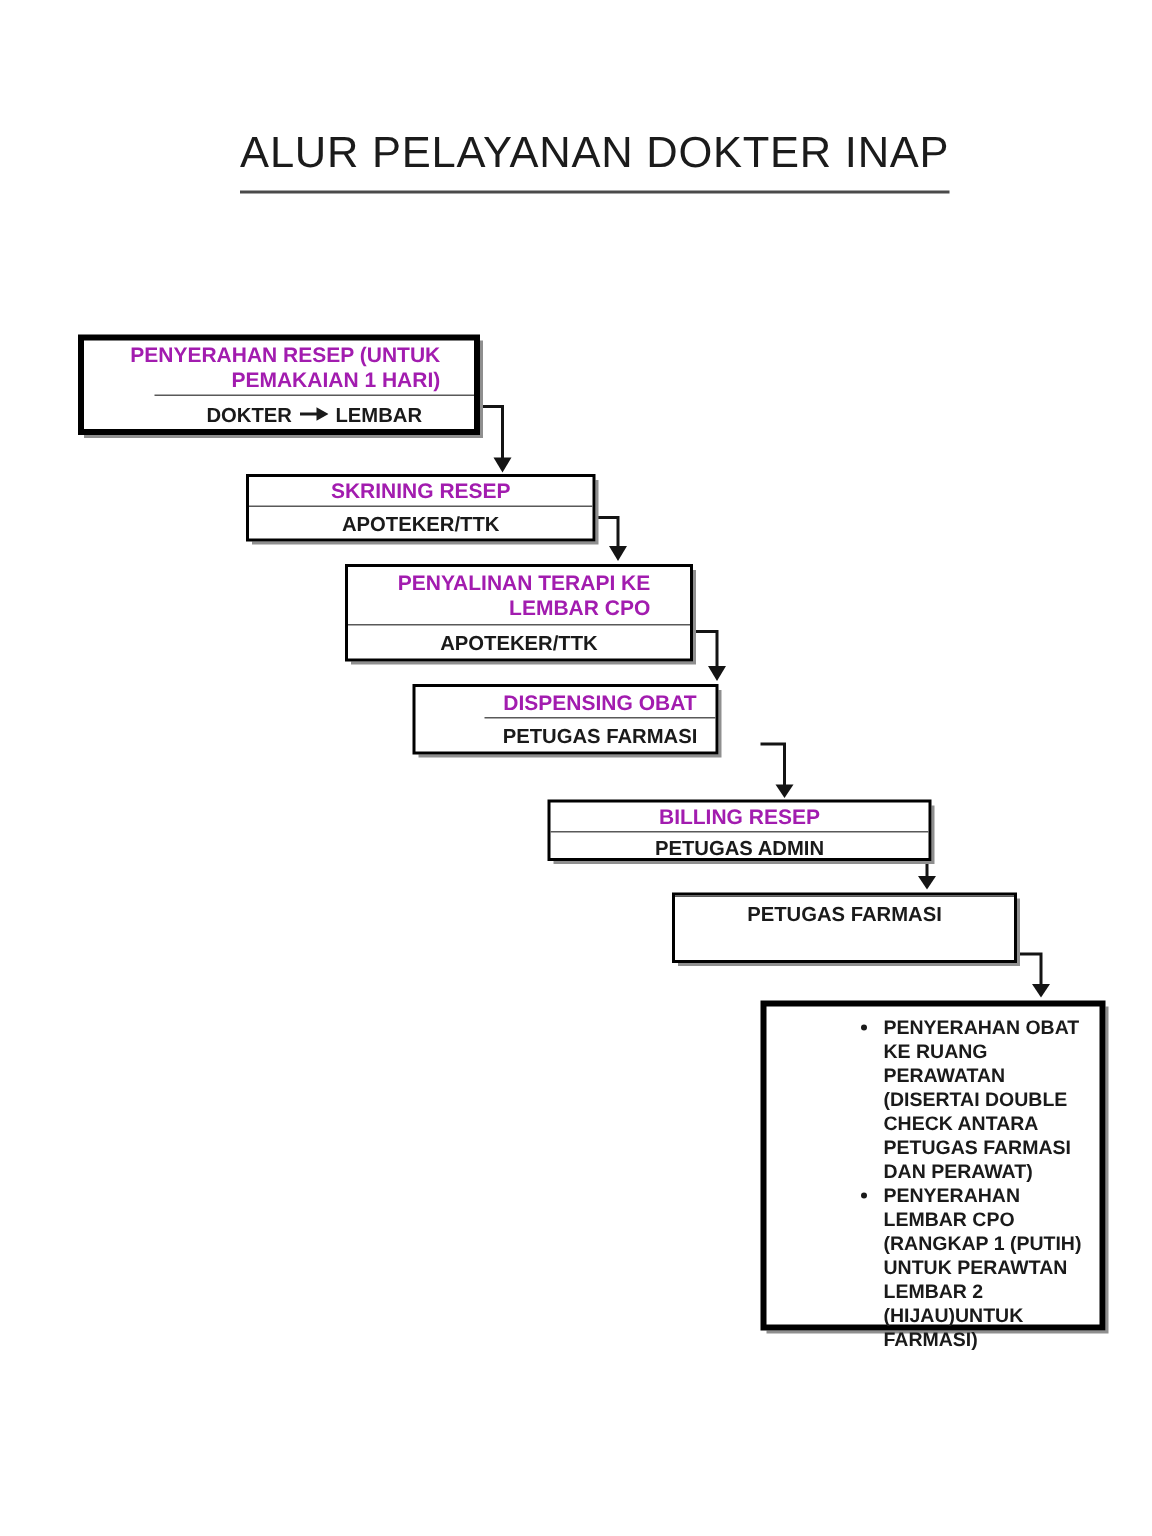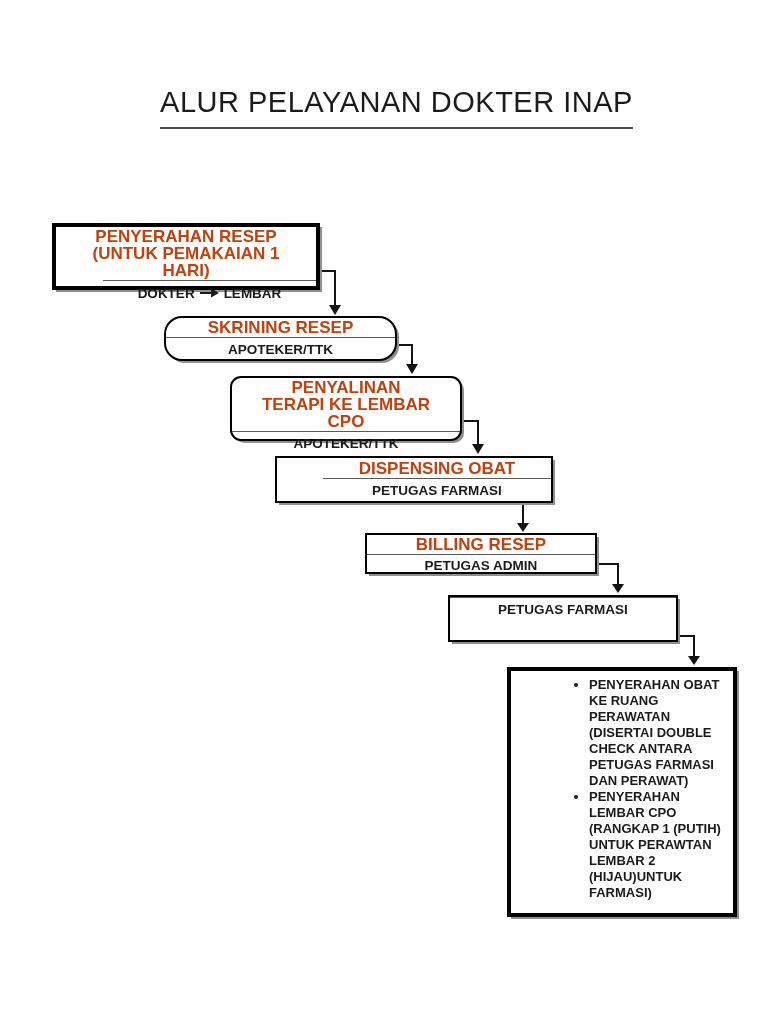--- a/index.html
+++ b/index.html
@@ -33,44 +33,44 @@
     background:#ffffff;
     border:2px solid #000000;
     box-shadow:3px 3px 0 -1px #8f8f8f;
     display:flex; flex-direction:column;
     z-index:2;
   }
   .box.thick { border-width:4px; }
 
   .box .title {
     flex:1; display:flex; align-items:center; justify-content:center;
-    text-align:center; font-weight:bold; font-size:17px; line-height:17px;
-    color:#c2410c; padding:1px 4px;
+    text-align:right; font-weight:bold; font-size:14px; line-height:17px;
+    color:#a21caf; padding:1px 4px;
   }
   .box .role {
     border-top:1.5px solid #595959;
     height:22px; flex:none;
     display:flex; align-items:center; justify-content:center;
     font-weight:bold; font-size:13.5px; color:#1a1a1a;
     gap:5px;
   }
   .mini-arrow { display:inline-block; }
 
   
   .b1 { left:52px;  top:223px; width:268px; height:67px; }
   .b1 .title span { max-width:215px; }
   .b1 .role { height:24px;margin-left:47px; }
-  .b2 { left:164px; top:316px; width:233px; height:45px;border-radius:18px; }
-  .b3 { left:230px; top:376px; width:232px; height:65px;border-radius:11px; }
+  .b2 { left:164px; top:316px; width:233px; height:45px; }
+  .b3 { left:230px; top:376px; width:232px; height:65px; }
   .b3 .title span { max-width:175px; }
-  .b4 { left:275px; top:456px; width:278px; height:47px;padding-left:46px; }
-  .b5 { left:365px; top:533px; width:232px; height:41px; }
+  .b4 { left:275px; top:456px; width:204px; height:47px;padding-left:46px; }
+  .b5 { left:365px; top:533px; width:256px; height:41px; }
   .b5 .role { height:20px; }
   .b6 { left:448px; top:595px; width:230px; height:47px; }
-  .b7 { left:507px; top:667px; width:230px; height:250px; }
+  .b7 { left:507px; top:667px; width:230px; height:220px; }
 
   .b7 ul {
     margin:6px 0 0 0; padding:0 4px 0 78px;
     list-style:disc;
   }
   .b7 li {
     font-weight:bold; font-size:13px; line-height:16px;
     color:#1a1a1a; max-width:142px;
   }
 </style>

